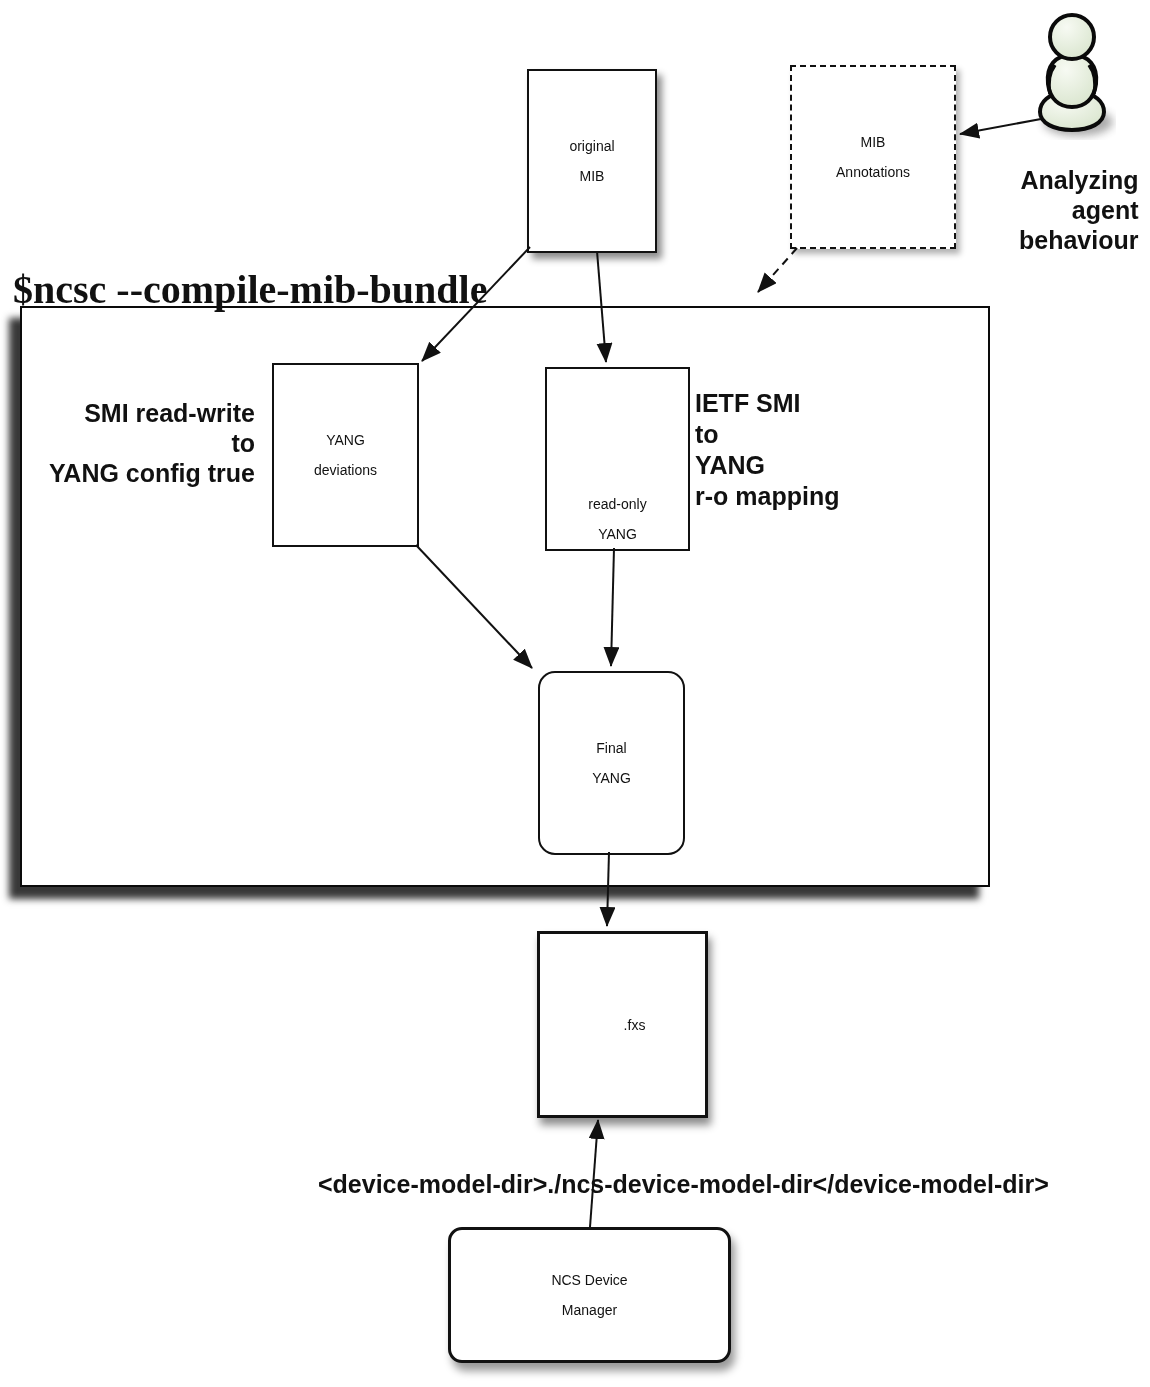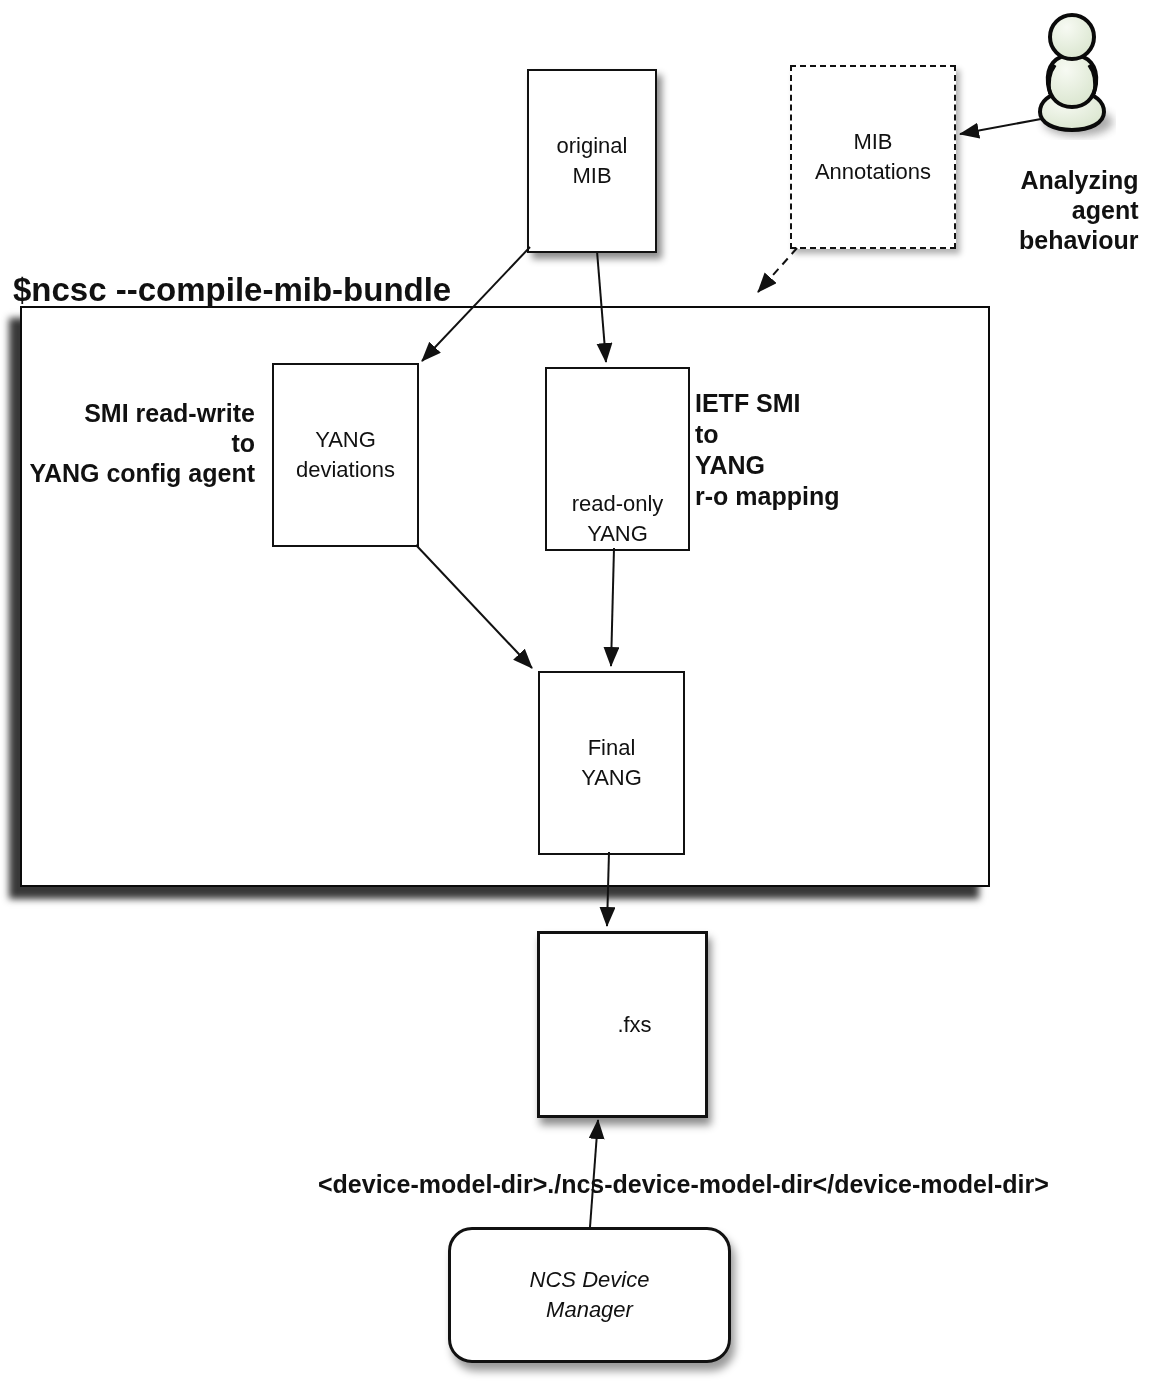--- a/index.html
+++ b/index.html
@@ -3,43 +3,43 @@
 <meta charset="utf-8">
 <style>
   html,body{margin:0;padding:0;background:#ffffff;}
   .canvas{
     position:relative;width:1150px;height:1387px;background:#ffffff;
     font-family:"Liberation Sans",sans-serif;color:#111;overflow:hidden;
   }
   .node{
     position:absolute;background:#ffffff;border:2px solid #111;
     display:flex;align-items:center;justify-content:center;text-align:center;
-    font-size:22px;line-height:30px;white-space:pre-line;z-index:2;
+    font-size:14px;line-height:30px;white-space:pre-line;z-index:2;
   }
   #compile-region{
     position:absolute;left:20px;top:306px;width:966px;height:577px;
     background:#ffffff;border:2.5px solid #0a0a0a;
     box-shadow:-11px 12px 7px rgba(0,0,0,0.78);z-index:1;
   }
   #box-original-mib{left:527px;top:69px;width:126px;height:180px;border-width:2.5px;
     box-shadow:5px 6px 7px rgba(0,0,0,0.45);}
   #box-mib-annotations{left:790px;top:65px;width:162px;height:180px;
     border:2.5px dashed #111;box-shadow:4px 5px 6px rgba(0,0,0,0.30);}
   #box-yang-deviations{left:272px;top:363px;width:143px;height:180px;}
   #box-read-only-yang{left:545px;top:367px;width:141px;height:180px;align-items:flex-end;}
-  #box-final-yang{left:538px;top:671px;width:143px;height:180px;}
+  #box-final-yang{left:538px;top:671px;width:143px;height:180px;border-radius:17px;}
   #box-fxs{left:537px;top:931px;width:141px;height:181px;border-width:3px;
     box-shadow:3px 7px 8px rgba(0,0,0,0.45);padding-left:24px;}
   #box-ncs{left:448px;top:1227px;width:277px;height:130px;border-width:3px;
-    border-radius:24px;box-shadow:4px 8px 8px rgba(0,0,0,0.40);font-style:italic;}
+    border-radius:14px;box-shadow:4px 8px 8px rgba(0,0,0,0.40);}
   .annot{
     position:absolute;font-weight:bold;white-space:pre-line;z-index:6;
   }
-  #lbl-command{left:13px;top:272px;font-size:33px;line-height:36px;font-weight:bold;
-    position:absolute;z-index:6;white-space:nowrap;letter-spacing:0px;}
+  #lbl-command{left:13px;top:272px;font-size:40px;line-height:36px;font-weight:bold;
+    position:absolute;z-index:6;white-space:nowrap;letter-spacing:0px;font-family:Liberation Serif, serif;}
   #lbl-smi{left:25px;top:398px;width:230px;text-align:right;font-size:25px;line-height:30px;}
   #lbl-ietf{left:695px;top:388px;font-size:25px;line-height:31px;text-align:left;}
   #lbl-analyzing{left:1019px;top:165px;font-size:25px;line-height:30px;text-align:right;}
   #lbl-device{left:318px;top:1169px;font-size:25px;line-height:30px;white-space:nowrap;}
   #arrow-layer{position:absolute;left:0;top:0;z-index:5;pointer-events:none;}
   #person{position:absolute;left:1028px;top:10px;width:88px;height:130px;z-index:3;}
 </style>
 </head>
 <body>
 
@@ -94,21 +94,21 @@
     <span>.fxs</span>
   </div>
 
   <div class="node" id="box-ncs">
     <span>NCS Device
 Manager</span>
   </div>
 
   <div class="annot" id="lbl-smi">SMI read-write
 to
-YANG config agent</div>
+YANG config true</div>
   <div class="annot" id="lbl-ietf">IETF SMI
 to
 YANG
 r-o mapping</div>
   <div class="annot" id="lbl-analyzing">Analyzing
 agent
 behaviour</div>
   <div class="annot" id="lbl-device">&lt;device-model-dir&gt;./ncs-device-model-dir&lt;/device-model-dir&gt;</div>
 
   <svg id="person" viewBox="0 0 88 130">

